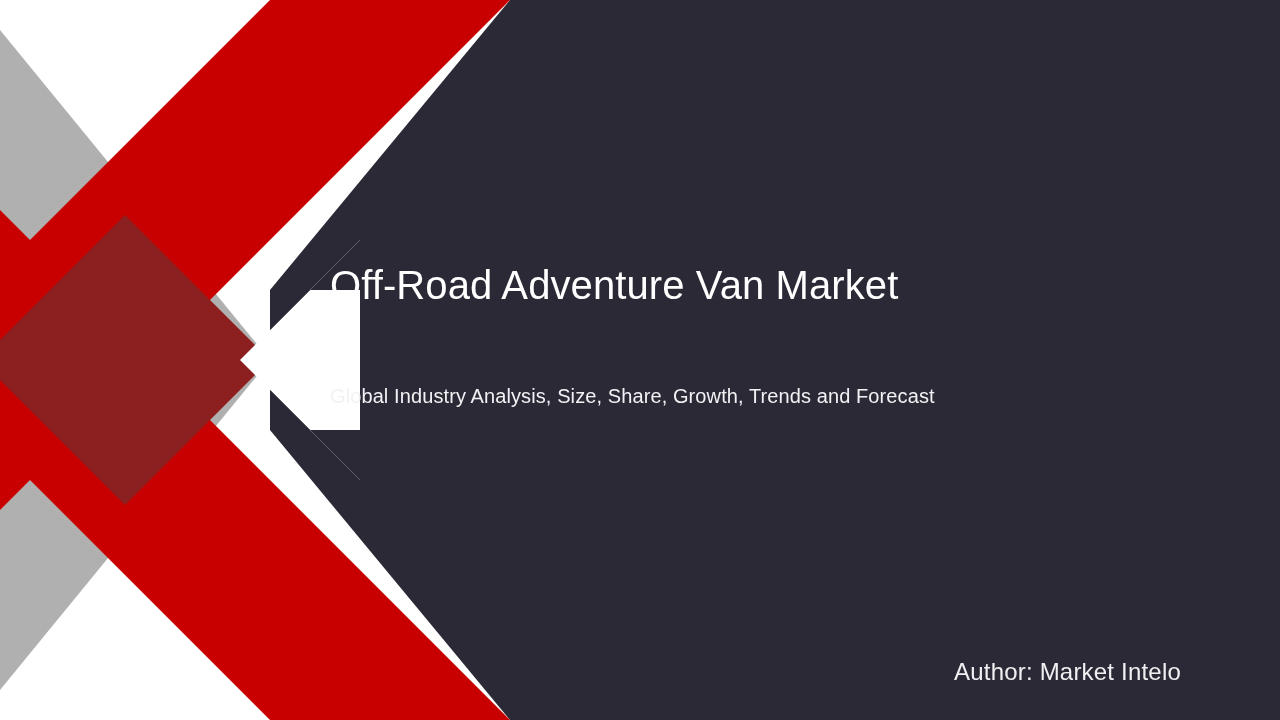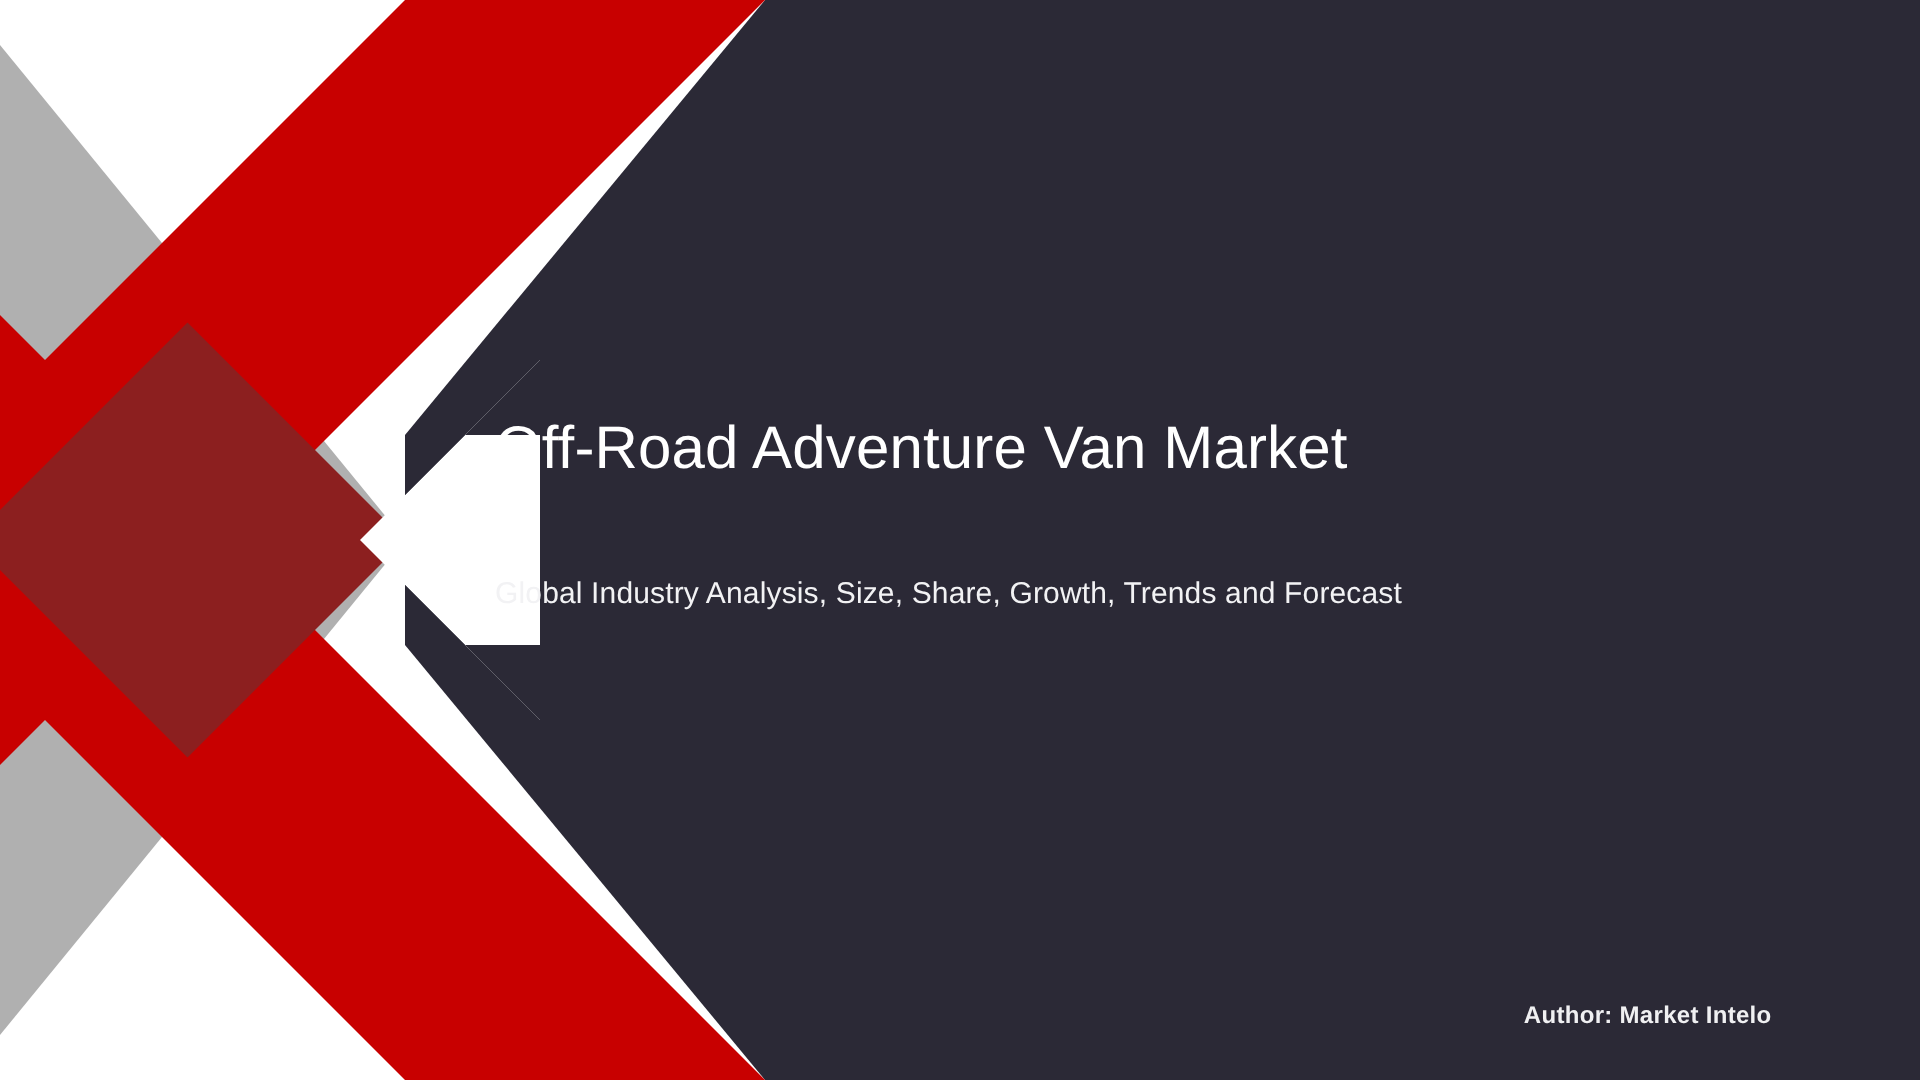--- a/index.html
+++ b/index.html
@@ -32,21 +32,21 @@
   
   .content {
     position: absolute;
     inset: 0;
     z-index: 5;
   }
 
   .title {
     position: absolute;
     left: 330px;
-    top: 276px;
+    top: 262px;
     width: 880px;
     margin: 0;
     font-size: 40px;
     line-height: 1.18;
     font-weight: 400;
     color: #ffffff;
     letter-spacing: 0.1px;
     white-space: nowrap;
   }
 
@@ -62,23 +62,23 @@
     color: #f2f2f4;
     letter-spacing: 0.1px;
     white-space: nowrap;
   }
 
   .author {
     position: absolute;
     right: 99px;
     bottom: 33px;
     margin: 0;
-    font-size: 16px;
+    font-size: 24px;
     line-height: 1.2;
-    font-weight: 700;
+    font-weight: 400;
     color: #f0f0f2;
     letter-spacing: 0.2px;
     white-space: nowrap;
   }
 </style>
 </head>
 <body>
 
 <div class="slide">
 

